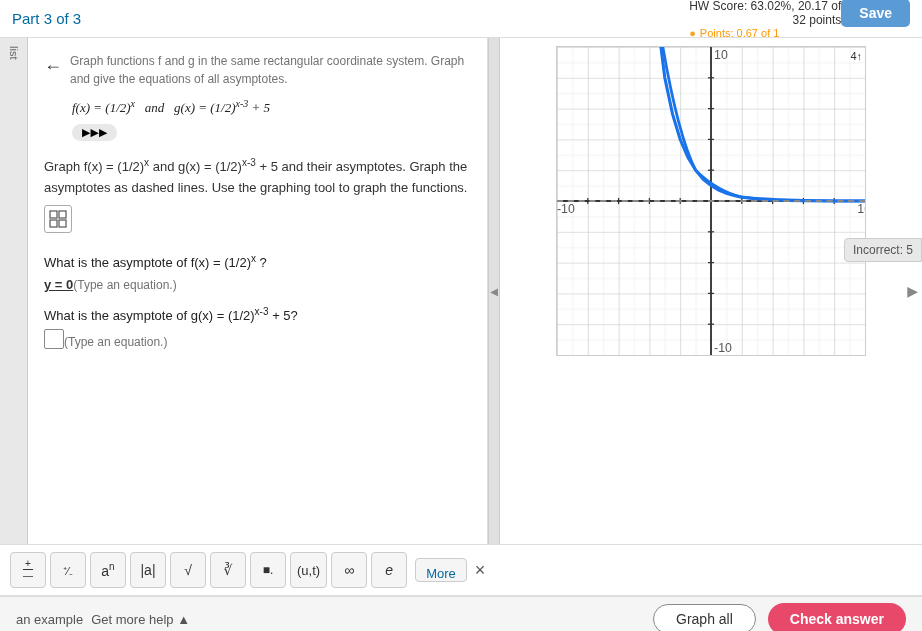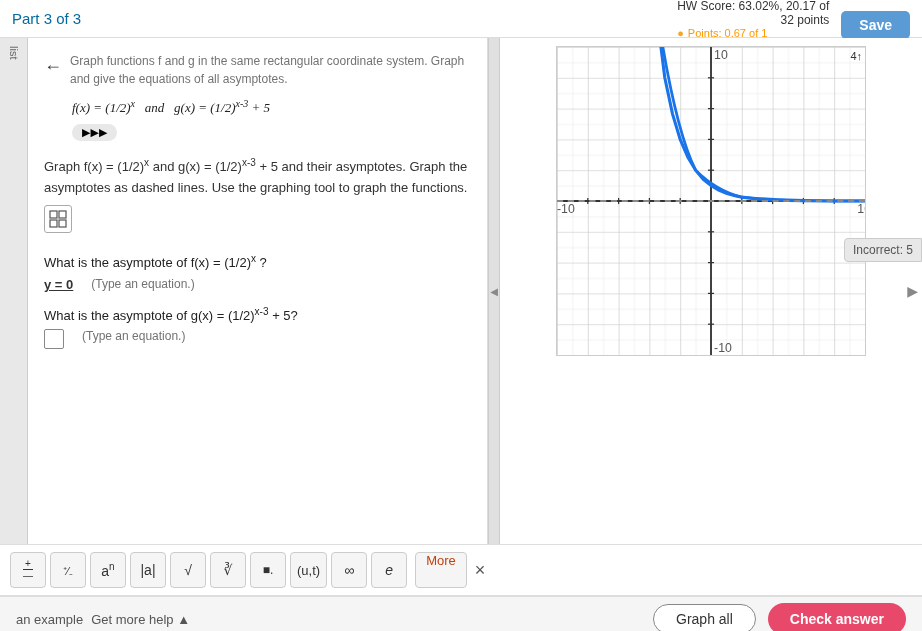--- a/index.html
+++ b/index.html
@@ -18,22 +18,22 @@
       height: 38px;
       display: flex;
       align-items: center;
       justify-content: space-between;
       padding: 0 12px;
       border-bottom: 1px solid #ddd;
       position: relative;
     }
     .top-bar-right {
       display: flex;
-      align-items: flex-end;
-      gap: 12px;
+      align-items: flex-start;
+      gap: 0;
       margin-left: auto;
     }
     .score-info {
       text-align: right;
       font-size: 12px;
       color: #333;
     }
     .score-info .points {
       display: flex;
       align-items: center;
@@ -141,22 +141,22 @@
 
     .asymptote-section {
       margin-top: 14px;
     }
     .asymptote-q {
       font-size: 13px;
       margin-bottom: 6px;
     }
     .answer-box {
       display: flex;
-      align-items: flex-start;
-      gap: 18px;
+      align-items: flex-end;
+      gap: 0;
       margin-bottom: 10px;
     }
     .answer-text {
       font-size: 13px;
       text-decoration: underline;
       font-weight: bold;
       color: #333;
     }
     .answer-hint {
       font-size: 12px;
@@ -238,27 +238,27 @@
       justify-content: center;
       cursor: pointer;
       font-size: 14px;
       color: #333;
       padding: 0 6px;
     }
     .math-btn-more {
       background: #f5f5f5;
       border: 1px solid #ccc;
       border-radius: 4px;
-      height: 36px;
+      height: 24px;
       padding: 0 10px;
       display: flex;
-      align-items: flex-start;
-      cursor: pointer;
-      font-size: 13px;
-      color: #c2410c;
+      align-items: flex-end;
+      cursor: pointer;
+      font-size: 13px;
+      color: #0369a1;
       margin-left: 4px;
     }
     .close-btn {
       background: none;
       border: none;
       font-size: 18px;
       cursor: pointer;
       color: #555;
       margin-left: 4px;
     }

